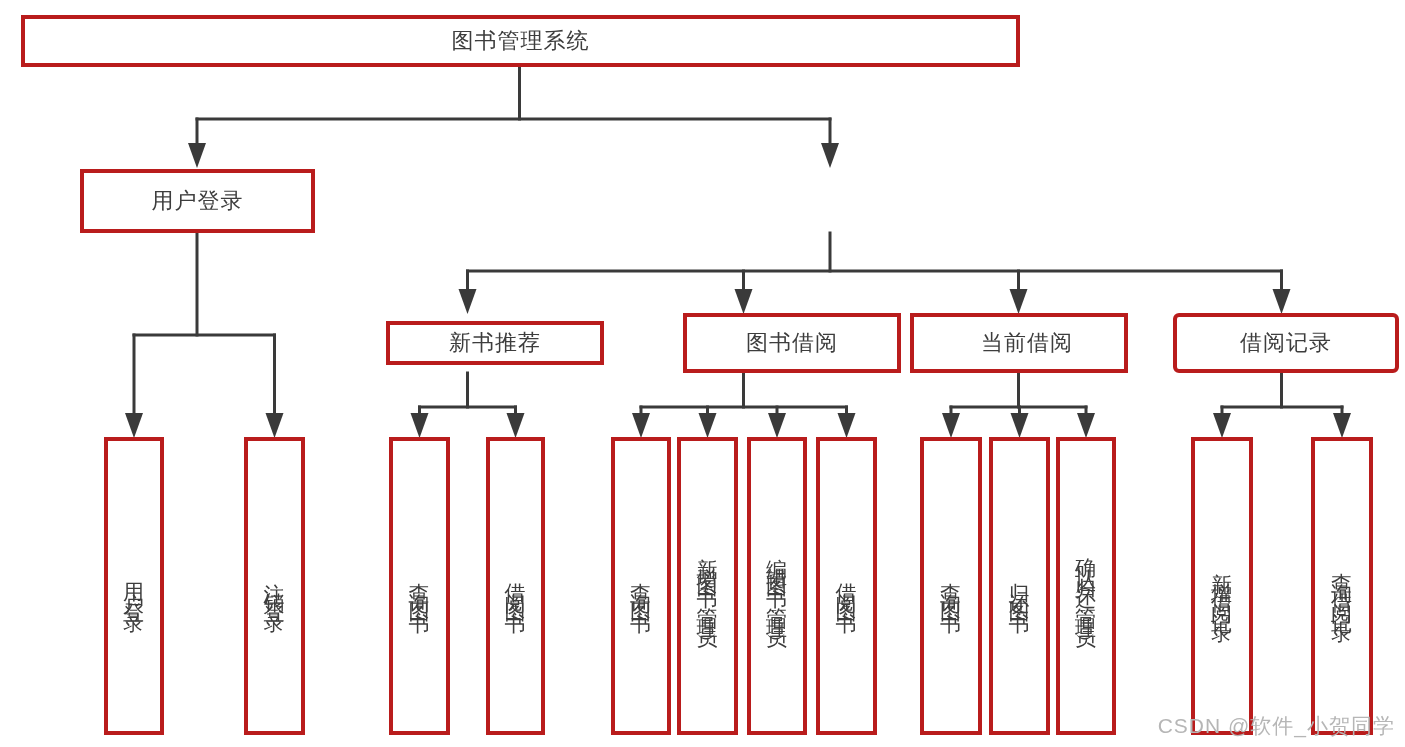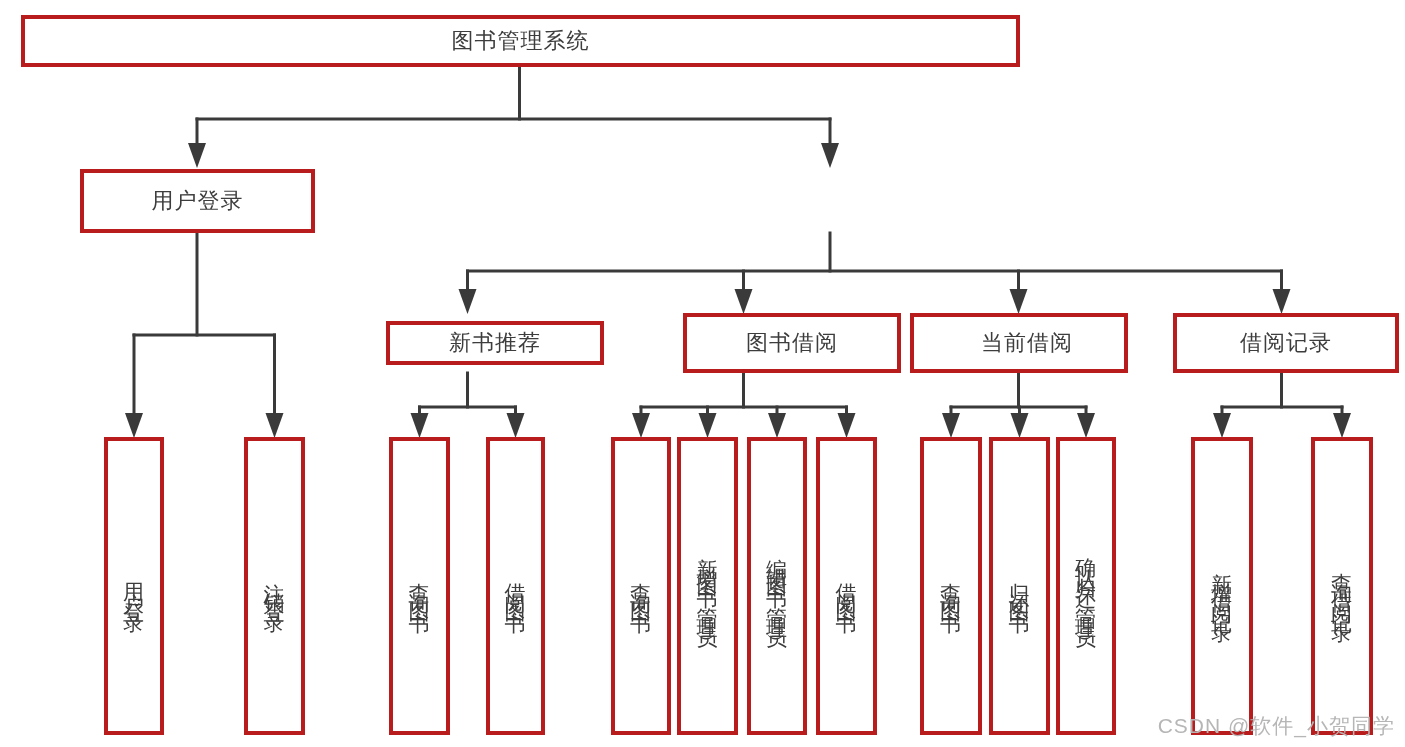--- a/index.html
+++ b/index.html
@@ -141,21 +141,21 @@
 
   <div class="node h" style="left:359px; top:321px; width:218px; height:44px;margin-left:27px;">
     <span>新书推荐</span>
   </div>
   <div class="node h" style="left:635px; top:313px; width:218px; height:60px;margin-left:48px;">
     <span>图书借阅</span>
   </div>
   <div class="node h" style="left:910px; top:313px; width:218px; height:60px;padding-left:16px;">
     <span>当前借阅</span>
   </div>
-  <div class="node h" style="left:1173px; top:313px; width:226px; height:60px;">
+  <div class="node h" style="left:1173px; top:313px; width:226px; height:60px;border-radius:6px;">
     <span>借阅记录</span>
   </div>
 
   <div class="node leaf" style="left:104px; width:60px;">
     <span class="vtext">用户登录</span>
   </div>
   <div class="node leaf" style="left:244px; width:61px;">
     <span class="vtext">注销登录</span>
   </div>
   <div class="node leaf" style="left:389px; width:61px;">

